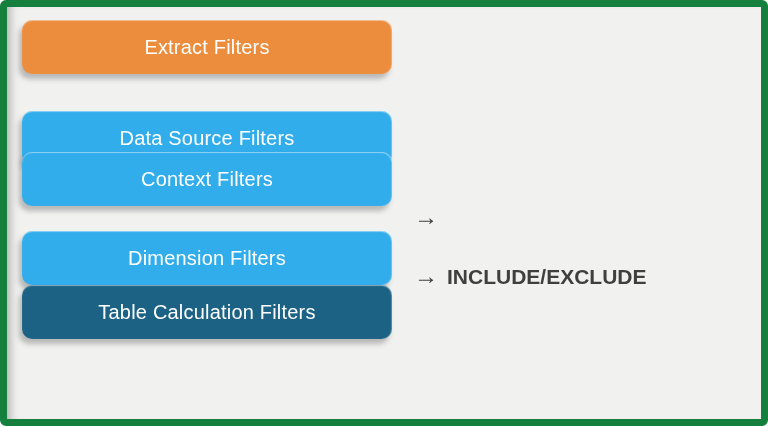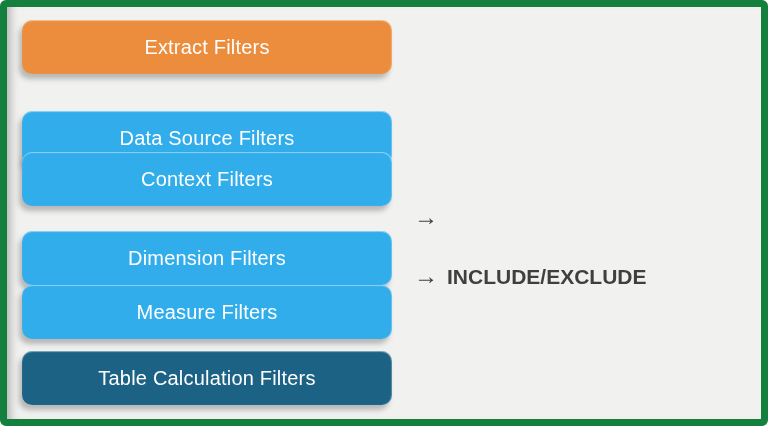--- a/index.html
+++ b/index.html
@@ -83,23 +83,20 @@
     </div>
 
     <div class="filter-box" style="background-color: rgb(49, 173, 235);">
       <span>Context Filters</span>
     </div>
 
     <div class="filter-box" style="background-color: rgb(49, 173, 235); margin-top: 12px;">
       <span>Dimension Filters</span>
     </div>
 
-    <div class="filter-box" style="background-color: rgb(49, 173, 235);">
-      <span>Measure Filters</span>
-    </div>
 
     <div class="filter-box" style="background-color: rgb(28, 98, 133);">
       <span>Table Calculation Filters</span>
     </div>
 
     <div class="annotation annotation-fixed">
       <span class="arrow">→</span>
     </div>
 
     <div class="annotation annotation-include">

